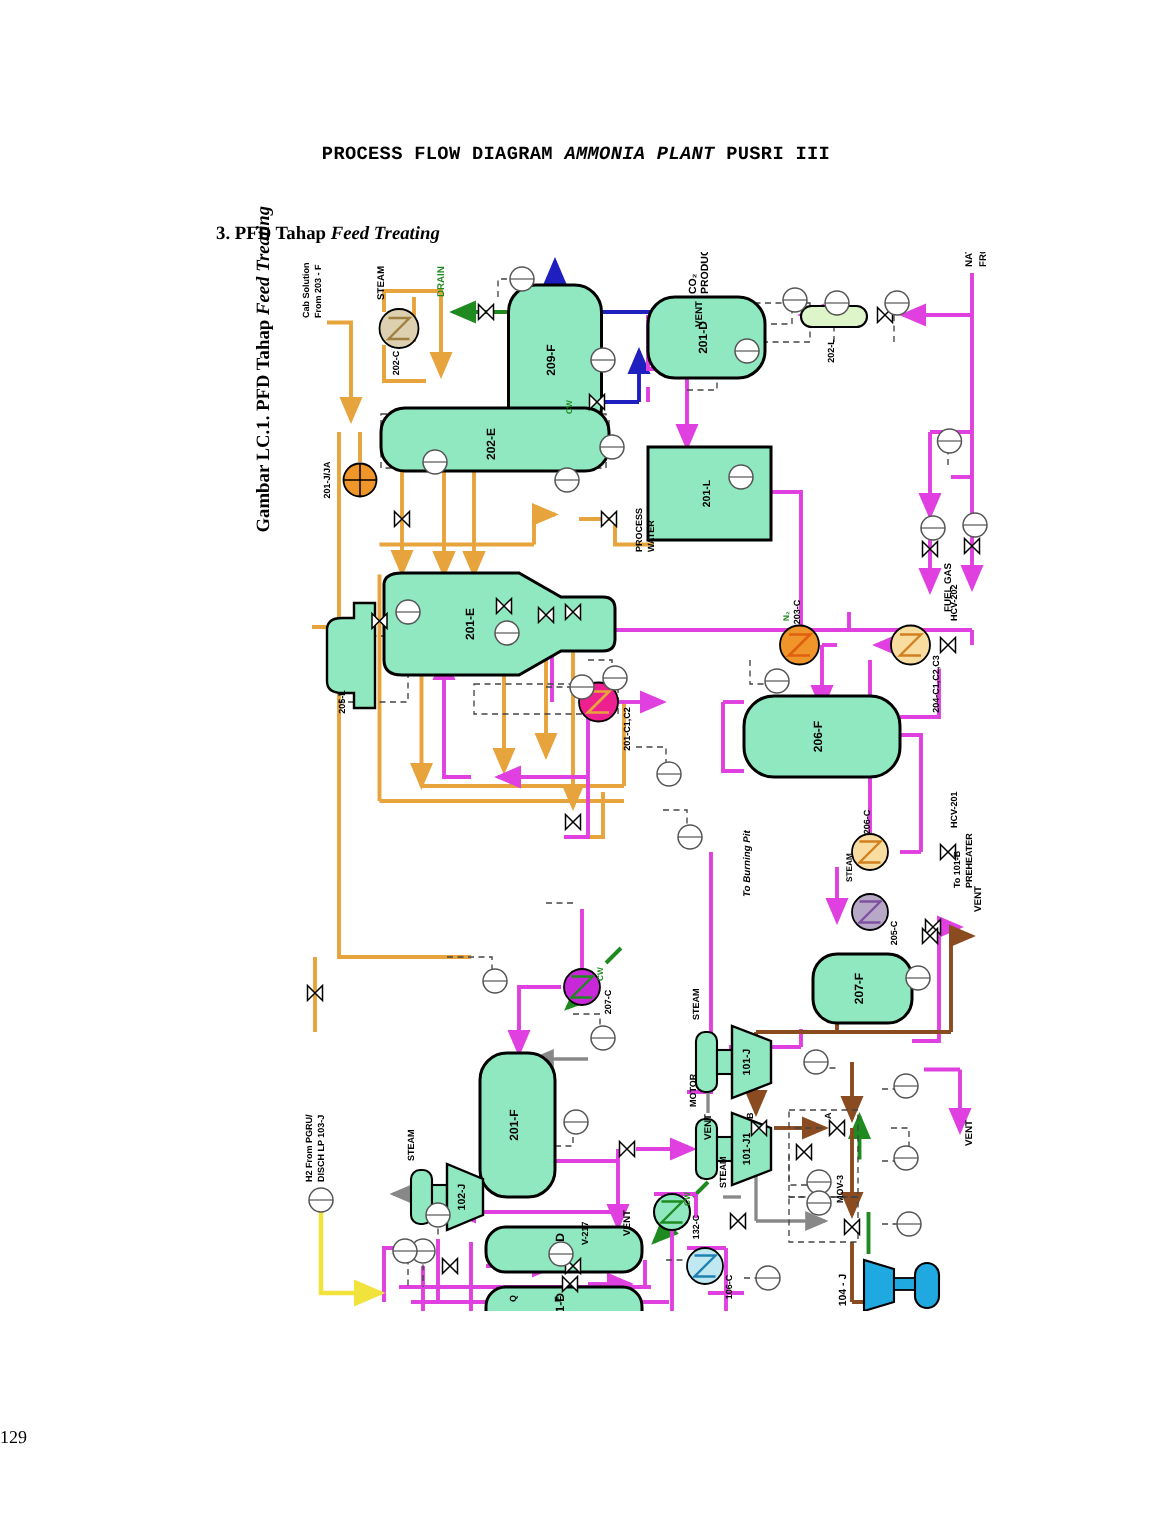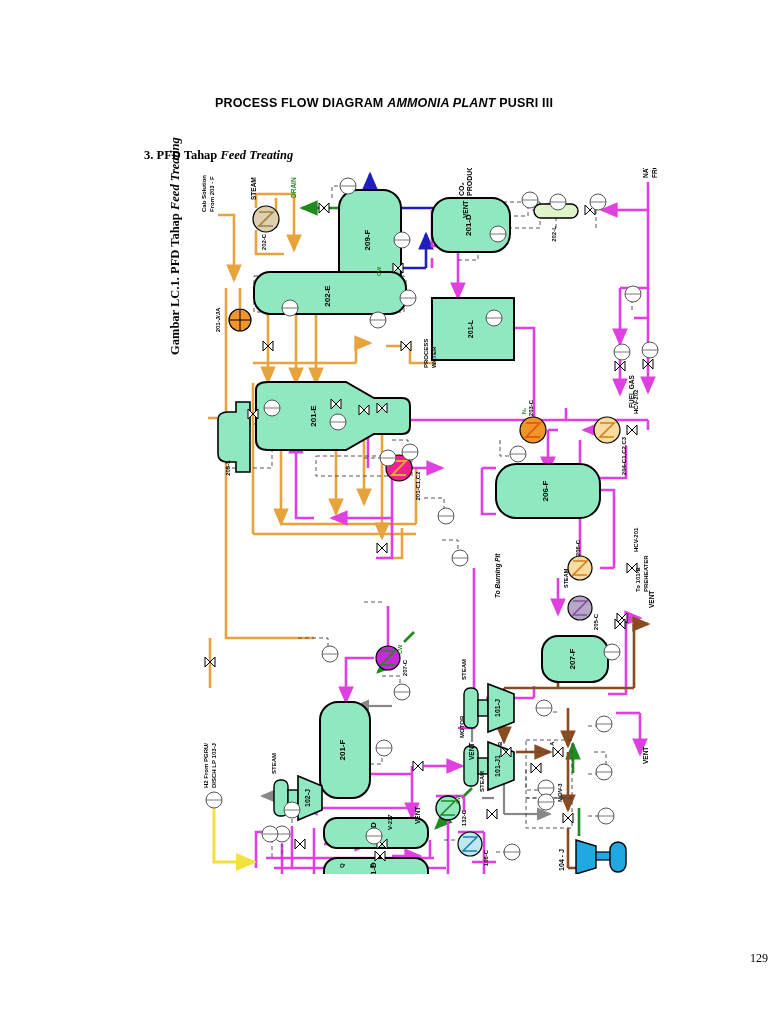--- a/index.html
+++ b/index.html
@@ -20,41 +20,41 @@
     position: absolute;
     inset: 0;
     background: #fff;
   }
   .doc-title {
     position: absolute;
     top: 96px;
     left: 0;
     width: 768px;
     text-align: center;
-    font-family: Liberation Sans, sans-serif;
+    font-family: Liberation Mono, monospace;
     font-weight: bold;
     font-size: 12.5px;
     letter-spacing: 0.2px;
   }
   .doc-title .ital { font-style: italic; }
   .section-head {
     position: absolute;
     top: 148px;
     left: 144px;
     font-family: "Liberation Serif", serif;
     font-weight: bold;
     font-size: 12.5px;
   }
   .section-head .ital { font-style: italic; }
   .page-number {
     position: absolute;
     bottom: 58px;
     left: 0;
     width: 768px;
-    text-align: right;
+    text-align: left;
     font-size: 12px;
     font-family: "Liberation Serif", serif;
   }
   .figure-caption {
     position: absolute;
     left: 168px;
     top: 355px;
     width: 300px;
     transform: rotate(-90deg);
     transform-origin: 0 0;

